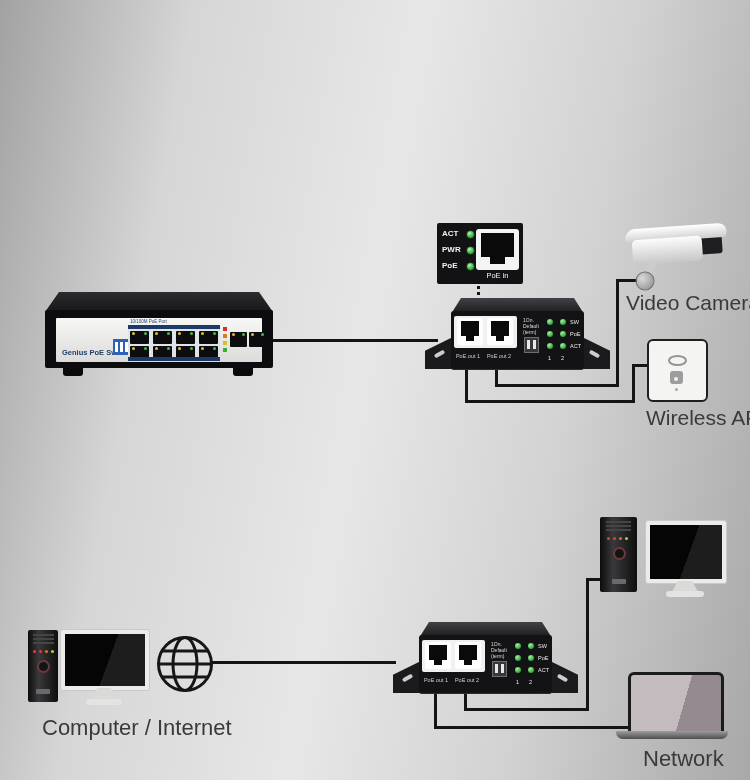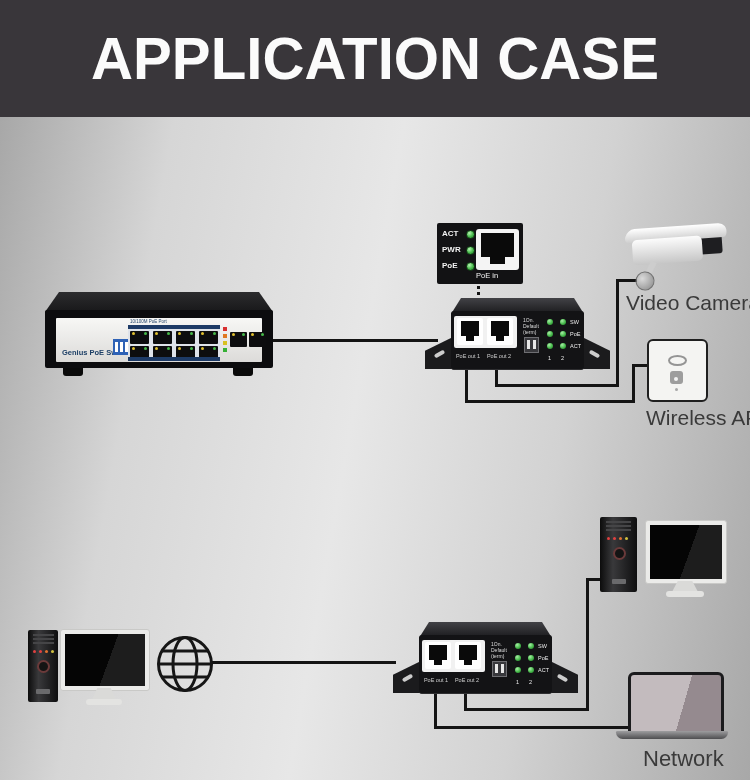--- a/index.html
+++ b/index.html
@@ -21,21 +21,21 @@
   
   .wire{background:#141414;}
   .wire.dotted{background:none;background-image:repeating-linear-gradient(#141414 0 3px,transparent 3px 6px);}
   
   .inj{width:86px;height:61px;background:#121214;border-radius:2px;}
   .inj .row{left:5px;height:10px;line-height:10px;color:#f2f2f2;font-size:8px;font-weight:700;white-space:nowrap;}
   .ledg{width:7px;height:7px;border-radius:50%;background:radial-gradient(circle at 35% 30%,#b4f2b0,#46b94a 55%,#257a2b);border:1px solid #123f16;}
   .inj .rj45b{left:39px;top:6px;width:43px;height:41px;background:#f4f4f4;border-radius:3px;}
   .inj .rj45b:before{content:"";position:absolute;left:5px;top:4px;width:33px;height:24px;background:#0a0a0a;}
   .inj .rj45b:after{content:"";position:absolute;left:14px;top:26px;width:15px;height:9px;background:#0a0a0a;}
-  .inj .pl{left:39px;top:48px;width:43px;color:#f4f4f4;font-size:7.5px;}
+  .inj .pl{left:39px;top:48px;width:43px;text-align:center;color:#f4f4f4;font-size:7.5px;}
   
   .ext{width:185px;height:74px;}
   .ext-top{left:26px;top:0;width:133px;height:16px;background:linear-gradient(#424246,#1a1a1c);
     clip-path:polygon(10px 0,123px 0,133px 100%,0 100%);}
   .ext-body{left:26px;top:13px;width:133px;height:58px;background:#131315;border-radius:3px;border-bottom:1px solid #2e2e30;}
   .ext-ear{top:38px;width:30px;height:33px;background:#1b1b1d;}
   .ext-ear.l{left:0;clip-path:polygon(0 45%,100% 0,100% 100%,0 100%);}
   .ext-ear.r{left:155px;clip-path:polygon(0 0,100% 45%,100% 100%,0 100%);}
   .ext-ear .hole{position:absolute;left:9px;top:16px;width:11px;height:4px;background:#cdcdcd;border-radius:3px;transform:rotate(-28deg);}
   .ext-ear.r .hole{transform:rotate(28deg);}
@@ -94,23 +94,20 @@
   .ap-oval{left:19px;top:14px;width:15px;height:7px;border:2px solid #949494;border-radius:50%;}
   .ap-btn{left:21px;top:30px;width:13px;height:13px;background:#9d9d9d;border-radius:3px;}
   .ap-btn:before{content:"";position:absolute;left:4px;top:6px;width:4px;height:4px;background:#f2f2f2;border-radius:50%;}
   .ap-dot{left:26px;top:47px;width:3px;height:3px;background:#a8a8a8;border-radius:50%;}
 </style>
 </head>
 <body>
 
 <div class="stage">
 
-  <div class="abs header">
-    <div class="t">APPLICATION CASE</div>
-  </div>
 
 
   <div class="abs wire" style="left:273px;top:339px;width:165px;height:3px;"></div>
   <div class="abs wire dotted" style="left:477px;top:286px;width:3px;height:28px;"></div>
   <div class="abs wire" style="left:495px;top:368px;width:3px;height:19px;"></div>
   <div class="abs wire" style="left:495px;top:384px;width:124px;height:3px;"></div>
   <div class="abs wire" style="left:616px;top:279px;width:3px;height:108px;"></div>
   <div class="abs wire" style="left:616px;top:279px;width:34px;height:3px;"></div>
   <div class="abs wire" style="left:465px;top:368px;width:3px;height:35px;"></div>
   <div class="abs wire" style="left:465px;top:400px;width:170px;height:3px;"></div>
@@ -234,20 +231,21 @@
   <div class="abs sbase" style="left:86px;top:699px;width:36px;height:6px;"></div>
   <svg class="abs" style="left:155px;top:634px;" width="60" height="60" viewBox="0 0 60 60">
     <g fill="none" stroke="#161616" stroke-width="3">
       <circle cx="30" cy="30" r="26.5"></circle>
       <ellipse cx="30" cy="30" rx="12" ry="26.5"></ellipse>
       <line x1="7" y1="17" x2="53" y2="17"></line>
       <line x1="3.5" y1="30" x2="56.5" y2="30"></line>
       <line x1="7" y1="43" x2="53" y2="43"></line>
     </g>
   </svg>
+  <div class="abs lbl" style="left:42px;top:715px;font-size:22px;">Computer / Internet</div>
 
   <div class="abs ext" style="left:393px;top:622px;">
     <div class="abs ext-ear l">
         <span class="hole"></span>
       </div>
     <div class="abs ext-ear r">
         <span class="hole"></span>
       </div>
     <div class="abs ext-top"></div>
     <div class="abs ext-body">

